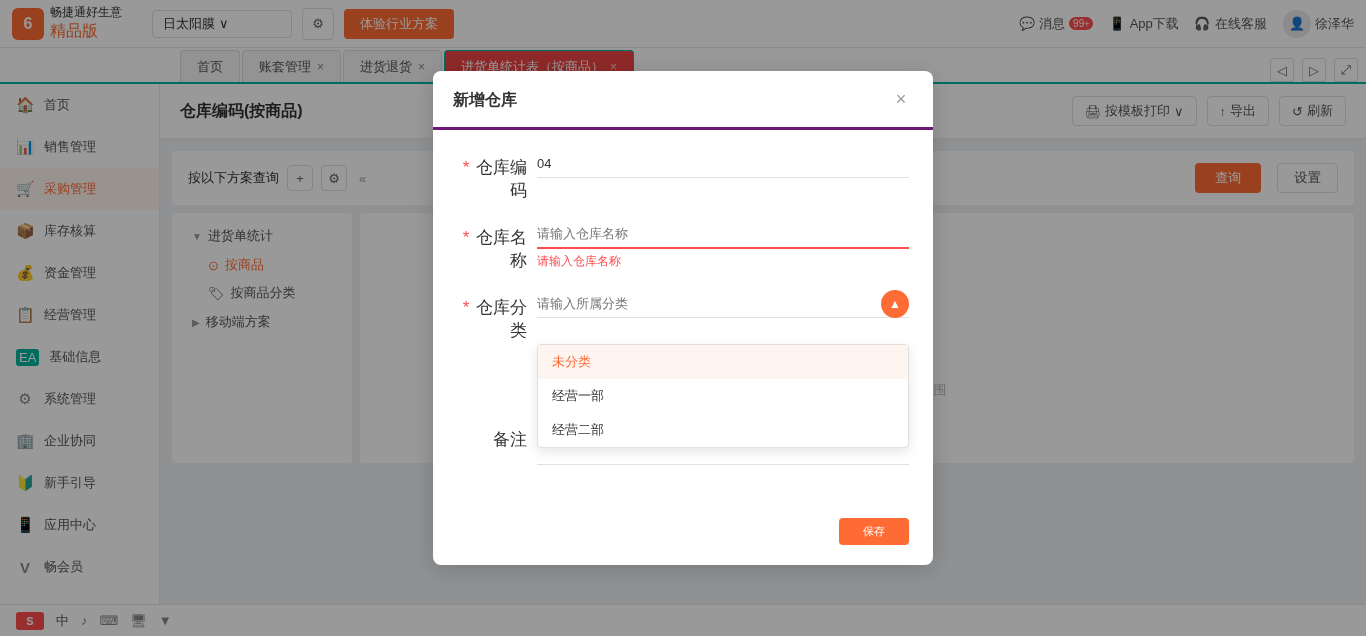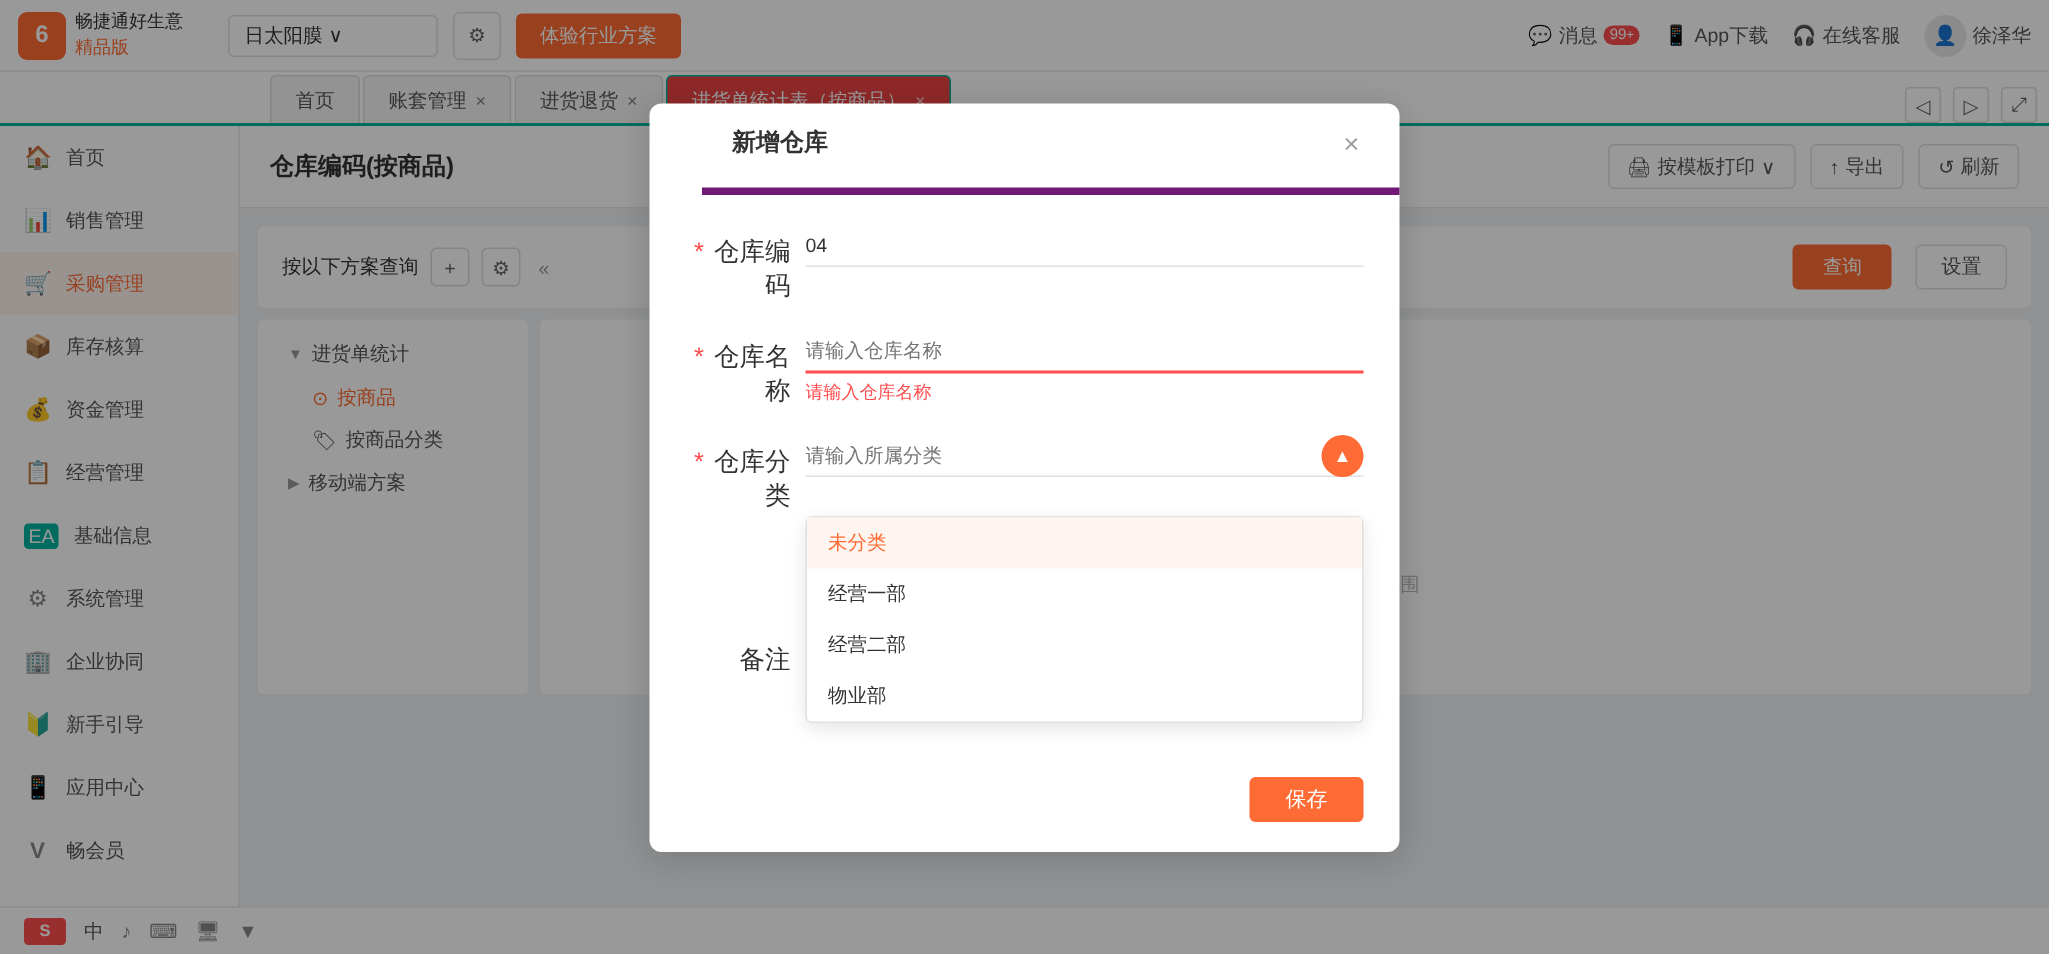--- a/index.html
+++ b/index.html
@@ -22,21 +22,21 @@
       min-width: 130px;
     }
     .logo-icon {
       width: 32px; height: 32px;
       background: #ff6b35;
       border-radius: 6px;
       display: flex; align-items: center; justify-content: center;
       color: #fff; font-weight: bold; font-size: 16px;
     }
     .logo-text { font-size: 12px; color: #333; line-height: 1.3; }
-    .logo-sub { font-size: 12px; color: #ff6b35; }
+    .logo-sub { font-size: 16px; color: #ff6b35; }
     .store-selector {
       display: flex; align-items: center; gap: 4px;
       border: 1px solid #e0e0e0; border-radius: 4px;
       padding: 4px 10px; cursor: pointer; background: #fff; min-width: 140px;
     }
     .store-selector span { color: #333; font-size: 13px; }
     .chevron-down { color: #999; font-size: 10px; }
     .gear-btn {
       width: 32px; height: 32px; border: 1px solid #e0e0e0; border-radius: 4px;
       display: flex; align-items: center; justify-content: center; cursor: pointer; color: #666;
@@ -172,22 +172,22 @@
       background: #fff;
       border-radius: 8px;
       width: 500px;
       padding: 0;
       position: relative;
       z-index: 101;
       box-shadow: 0 4px 24px rgba(0,0,0,0.18);
     }
     .modal-header {
       padding: 16px 20px;
-      border-bottom: 5px solid #701a75;
-      display: flex; align-items: flex-start; justify-content: space-between; margin-left: 35px;
+      border-bottom: 3px solid #701a75;
+      display: flex; align-items: flex-end; justify-content: space-between;
     }
     .modal-title { font-size: 16px; font-weight: 600; color: #333; }
     .modal-close {
       cursor: pointer; color: #999; font-size: 18px;
       width: 24px; height: 24px; display: flex; align-items: center; justify-content: center;
     }
     .modal-body { padding: 20px 24px; }
     .form-row {
       display: flex; align-items: flex-start; margin-bottom: 18px; position: relative;
     }
@@ -242,21 +242,21 @@
       padding: 6px 0; font-size: 13px; color: #333; outline: none; background: transparent;
       resize: none;
     }
 
     .modal-footer {
       padding: 12px 24px 20px;
       display: flex; justify-content: flex-end; gap: 10px;
     }
     .btn-save {
       background: #ff6b35; color: #fff; border: none; border-radius: 4px;
-      padding: 6px 24px; cursor: pointer; font-size: 14px;
+      padding: 6px 24px; cursor: pointer; font-size: 11px;
     }
 
     
     .status-bar {
       position: fixed; bottom: 0; left: 0; right: 0; height: 32px;
       background: #fff; border-top: 1px solid #e8e8e8;
       display: flex; align-items: center; padding: 0 16px; gap: 12px;
     }
     .status-logo {
       width: 28px; height: 18px; background: #ff4d4f;
@@ -534,21 +534,20 @@
             <div class="category-arrow">
               <span>▲</span>
             </div>
           </div>
         </div>
 
         <div class="dropdown-list">
           <div class="dropdown-item selected">未分类</div>
           <div class="dropdown-item">经营一部</div>
           <div class="dropdown-item">经营二部</div>
-          <div class="dropdown-item">物业部</div>
         </div>
       </div>
 
       <div class="form-row remark" style="margin-top: 80px;">
         <div class="form-label">
           <span>备注</span>
         </div>
         <div class="form-control">
           <textarea class="remark-input" rows="2" style=""></textarea>
         </div>

